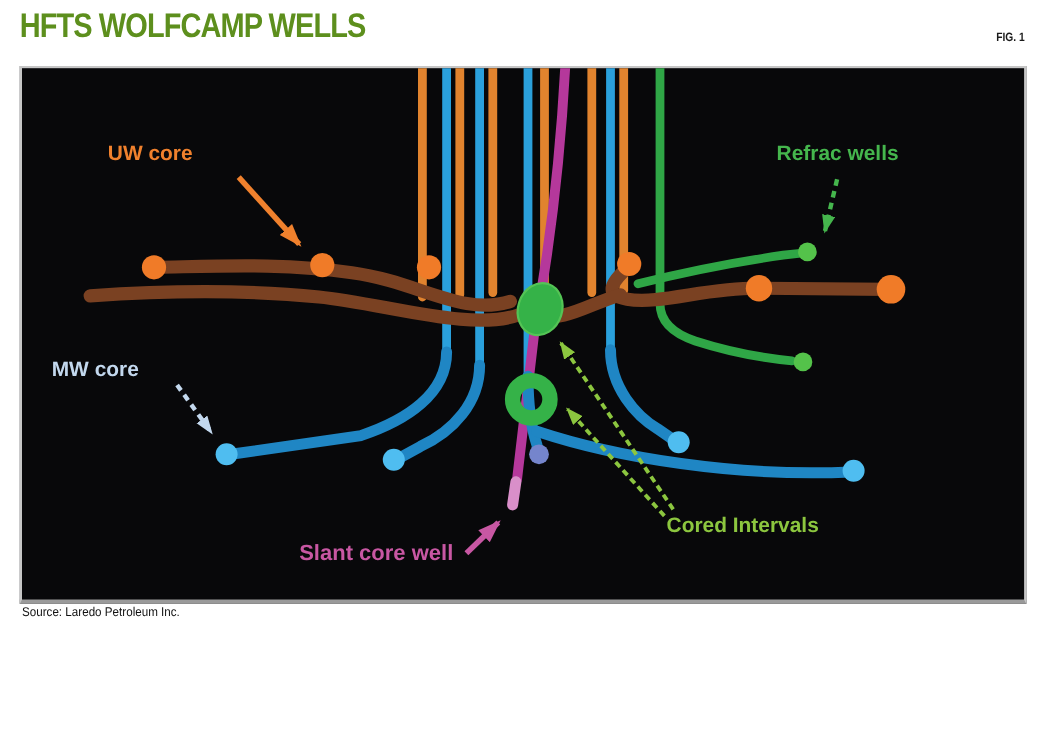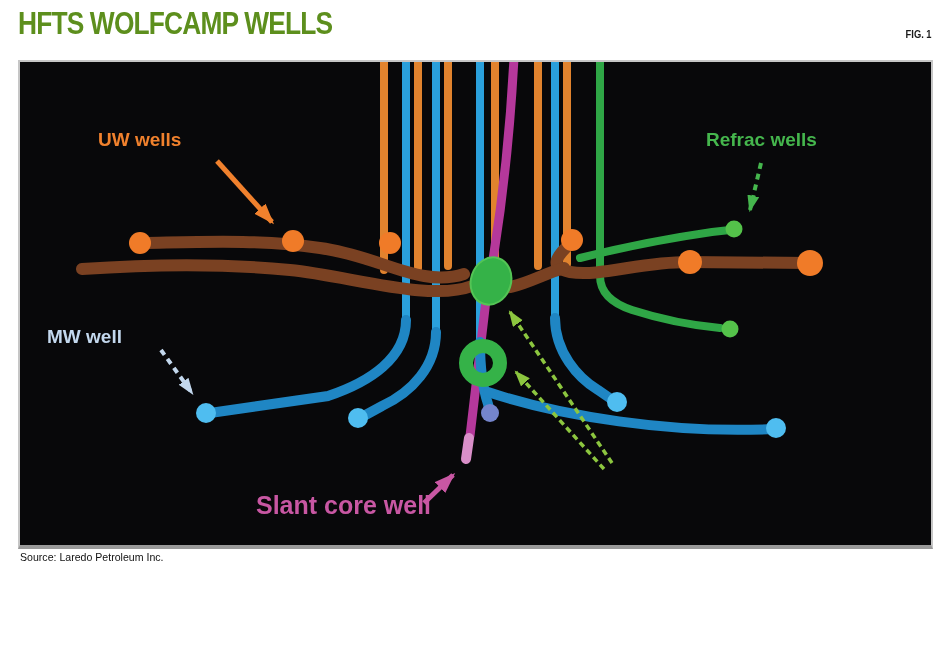--- a/index.html
+++ b/index.html
@@ -24,21 +24,21 @@
     border:2px solid var(--border-gray);
     border-bottom:4px solid #9a9a9a;
   }
   .panel svg{position:absolute;left:0;top:0;}
   .ann{
     position:absolute;font-weight:700;white-space:nowrap;line-height:1;
   }
   .ann-uw{left:78px;top:68px;font-size:19px;color:var(--label-orange);}
   .ann-refrac{left:686px;top:68px;font-size:19px;color:var(--label-green);text-align:right;}
   .ann-mw{left:27px;top:265px;font-size:19px;color:var(--label-ltblue);}
-  .ann-slant{left:236px;top:431px;font-size:25px;color:var(--label-magenta);text-align:center;}
+  .ann-slant{left:252px;top:431px;font-size:20px;color:var(--label-magenta);text-align:center;}
   .ann-cored{left:586px;top:407px;font-size:19px;color:var(--label-lime);}
   .source{
     position:absolute;left:20px;top:551px;font-size:11.5px;color:#111;
     transform:scaleX(.92);transform-origin:left top;
   }
   
   .v-orange{stroke:var(--well-orange);stroke-width:8;stroke-linecap:round;fill:none;}
   .v-blue{stroke:var(--well-blue);stroke-width:8;stroke-linecap:round;fill:none;}
   .lat-brown{stroke:var(--well-brown);stroke-width:12;stroke-linecap:round;stroke-linejoin:round;fill:none;}
   .lat-blue{stroke:var(--well-blue-deep);stroke-width:10;stroke-linecap:round;fill:none;}
@@ -153,19 +153,20 @@
     <g>
       <line class="arr-orange" x1="197" y1="99" x2="252" y2="160" marker-end="url(#ah-orange)"></line>
       <line class="arr-green" x1="741" y1="101" x2="730" y2="148" marker-end="url(#ah-green)"></line>
       <line class="arr-ltblue" x1="141" y1="288" x2="172" y2="331" marker-end="url(#ah-ltblue)"></line>
       <line class="arr-magenta" x1="404" y1="441" x2="433" y2="413" marker-end="url(#ah-magenta)"></line>
       <line class="arr-lime" x1="592" y1="401" x2="490" y2="250" marker-end="url(#ah-lime)"></line>
       <line class="arr-lime" x1="584" y1="407" x2="496" y2="310" marker-end="url(#ah-lime)"></line>
     </g>
   </svg>
 
-  <span class="ann ann-uw">UW wells</span>
+  <span class="ann ann-uw">UW core</span>
   <span class="ann ann-refrac">Refrac wells</span>
-  <span class="ann ann-mw">MW well</span>
+  <span class="ann ann-mw">MW core</span>
   <span class="ann ann-slant">Slant core well</span>
+  <span class="ann ann-cored">Cored Intervals</span>
 </div>
 
 <div class="source">Source: Laredo Petroleum Inc.</div>
 
 </body></html>

